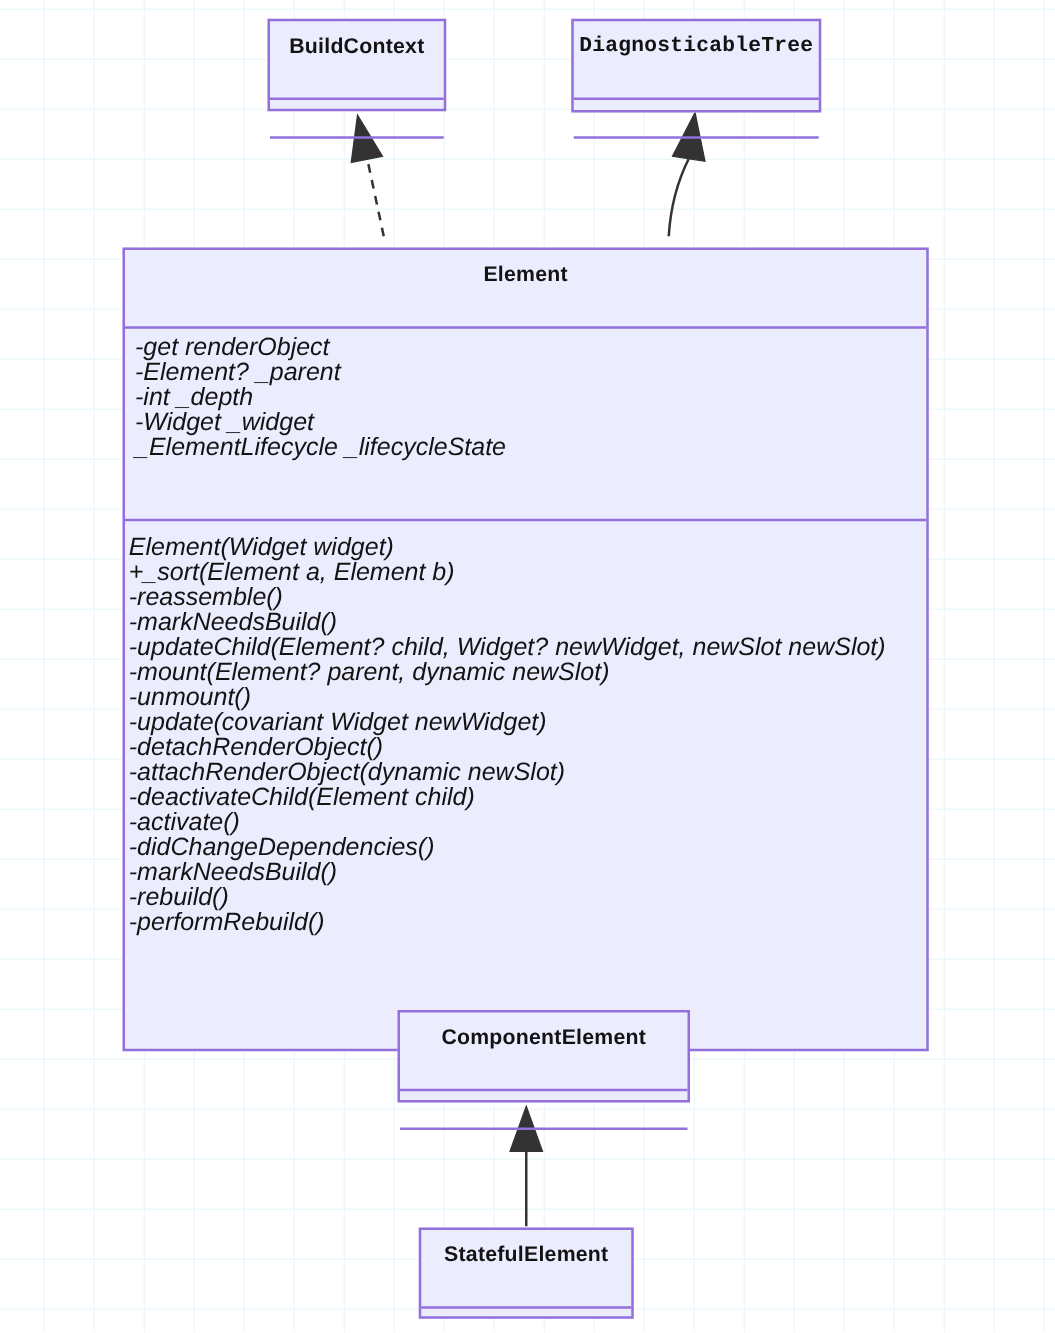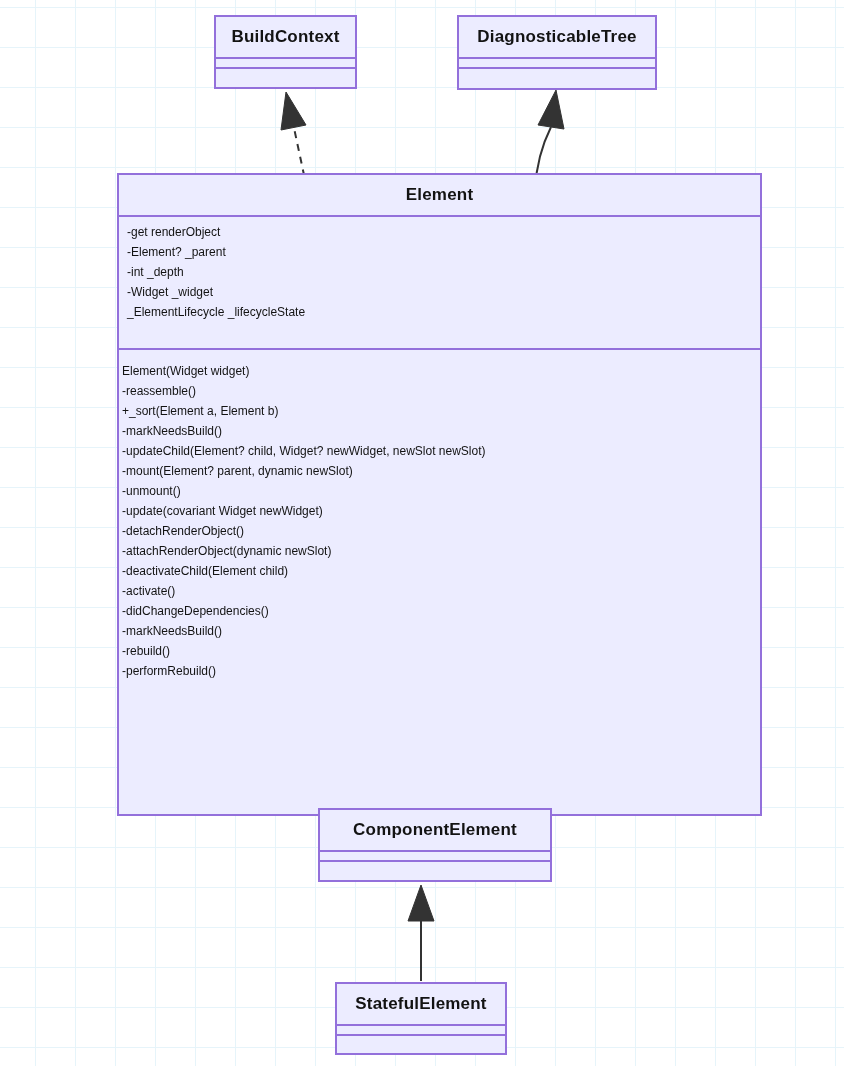--- a/index.html
+++ b/index.html
@@ -35,46 +35,48 @@
   .edges polygon { fill: var(--edge); stroke: var(--edge); stroke-width: 1; }
   .uml-class {
     position: absolute;
     box-sizing: border-box;
     background: var(--box-fill);
     border: 2px solid var(--box-stroke);
     display: flex;
     flex-direction: column;
     z-index: 2;
     color: var(--text);
+    gap: 21px;
   }
   .uml-title {
     flex: 0 0 40px;
     display: flex; align-items: center; justify-content: center;
     font-weight: bold;
     font-size: 17px;
     letter-spacing: 0.2px;
   }
   .uml-compartment {
     border-top: 2px solid var(--box-stroke);
     box-sizing: border-box;
     overflow: hidden;
   }
   .uml-attrs-empty { flex: 0 0 10px; }
   .uml-methods-empty { flex: 1 1 auto; }
   .uml-attrs-filled { flex: 0 0 133px; padding: 5px 8px; }
   .uml-methods-filled { flex: 1 1 auto; padding: 11px 3px; }
   .member {
-    font-size: 12px;
+    font-size: 20px;
     line-height: 20px;
     white-space: nowrap;
+    font-style: italic;
   }
   
   #box-buildcontext      { left: 214px; top: 15px;  width: 143px; height: 74px; }
-  #box-diagnosticabletree{ left: 457px; top: 15px;  width: 200px; height: 75px; }
-  #box-element           { left: 98px;  top: 173px; width: 645px; height: 643px; margin-left: 19px; }
+  #box-diagnosticabletree{ left: 457px; top: 15px;  width: 200px; height: 75px; font-family: Liberation Mono, monospace; }
+  #box-element           { left: 98px;  top: 198px; width: 645px; height: 643px; }
   #box-componentelement  { left: 318px; top: 808px; width: 234px; height: 74px; }
   #box-statefulelement   { left: 335px; top: 982px; width: 172px; height: 73px; }
 </style>
 </head>
 <body>
 
 <div class="canvas">
 
   <svg class="edges" viewBox="0 0 844 1066" xmlns="http://www.w3.org/2000/svg">
 
@@ -115,22 +117,22 @@
     <div class="uml-title">Element</div>
     <div class="uml-compartment uml-attrs-filled">
       <div class="member">-get renderObject</div>
       <div class="member">-Element? _parent</div>
       <div class="member">-int _depth</div>
       <div class="member">-Widget _widget</div>
       <div class="member">_ElementLifecycle _lifecycleState</div>
     </div>
     <div class="uml-compartment uml-methods-filled">
       <div class="member">Element(Widget widget)</div>
+      <div class="member">+_sort(Element a, Element b)</div>
       <div class="member">-reassemble()</div>
-      <div class="member">+_sort(Element a, Element b)</div>
       <div class="member">-markNeedsBuild()</div>
       <div class="member">-updateChild(Element? child, Widget? newWidget, newSlot newSlot)</div>
       <div class="member">-mount(Element? parent, dynamic newSlot)</div>
       <div class="member">-unmount()</div>
       <div class="member">-update(covariant Widget newWidget)</div>
       <div class="member">-detachRenderObject()</div>
       <div class="member">-attachRenderObject(dynamic newSlot)</div>
       <div class="member">-deactivateChild(Element child)</div>
       <div class="member">-activate()</div>
       <div class="member">-didChangeDependencies()</div>

